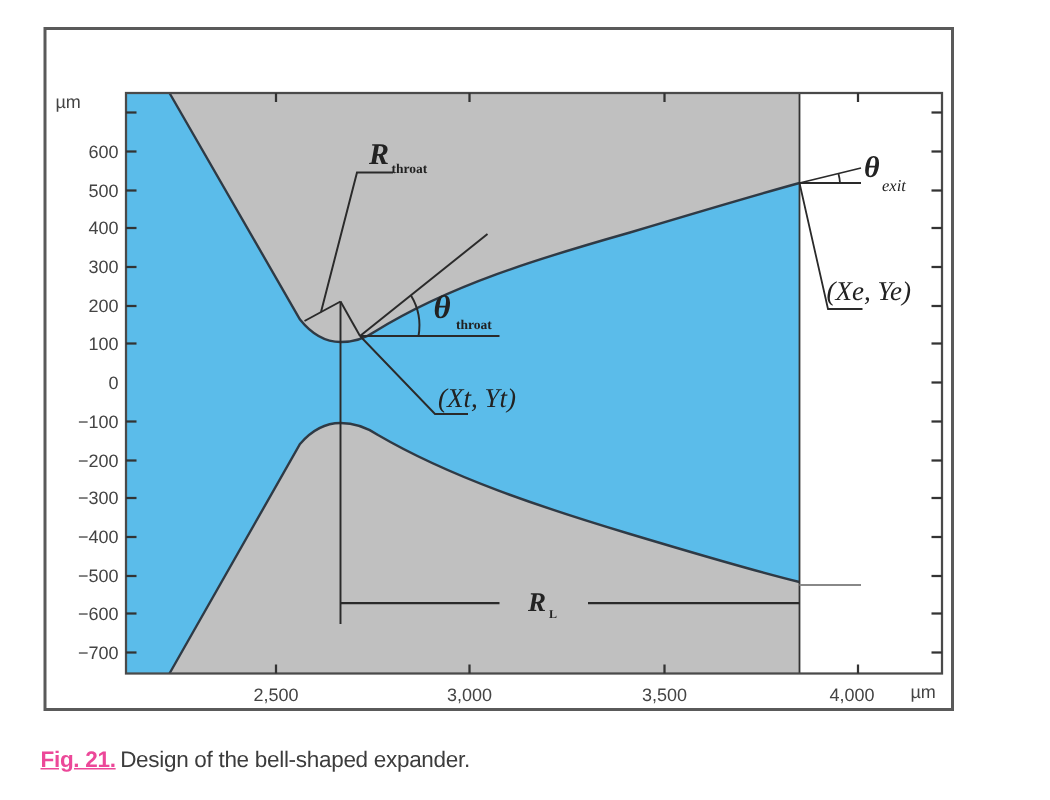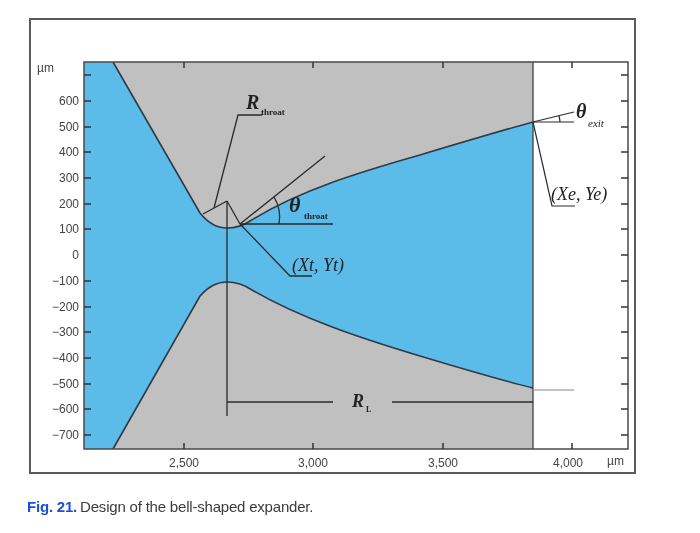--- a/index.html
+++ b/index.html
@@ -5,21 +5,21 @@
   html, body { margin: 0; padding: 0; background: #ffffff; }
   body { width: 700px; height: 533px; position: relative; overflow: hidden; font-family: "Liberation Sans", sans-serif; }
   #figure-frame { position: absolute; left: 29px; top: 18px; width: 607px; height: 456px; border: 2px solid #5a5a5a; box-sizing: border-box; background: #fff; }
   svg { position: absolute; left: 0; top: 0; }
   .tick-label { font-family: "Liberation Sans", sans-serif; font-size: 12px; fill: #444; }
   .unit-label { font-family: "Liberation Sans", sans-serif; font-size: 12px; fill: #444; }
   .anno { font-family: "Liberation Serif", serif; font-style: italic; fill: #222; }
   .anno-bold { font-family: "Liberation Serif", serif; font-style: italic; font-weight: bold; fill: #222; }
   .anno-sub { font-family: "Liberation Serif", serif; font-weight: bold; fill: #222; }
   #caption { position: absolute; left: 27px; top: 498px; font-size: 15px; color: #3c3c3c; font-family: "Liberation Sans", sans-serif; letter-spacing: -0.2px; }
-  #caption .fig-num { font-weight: bold; color: #1d4ed8; margin-right: 3px; }
+  #caption .fig-num { font-weight: bold; color: #ec4899; margin-right: 3px; text-decoration: underline; }
 </style>
 </head>
 <body>
 
 <div id="figure-frame"></div>
 
 <svg width="700" height="533" viewBox="0 0 700 533">
 
   <rect x="84" y="62" width="449" height="387" fill="#5bbcea"></rect>
 

